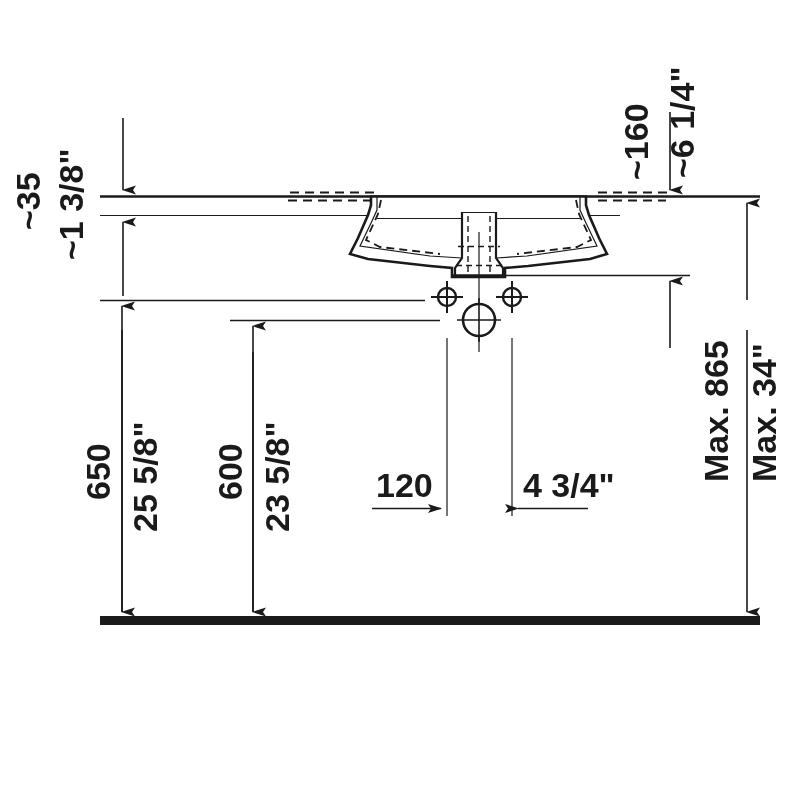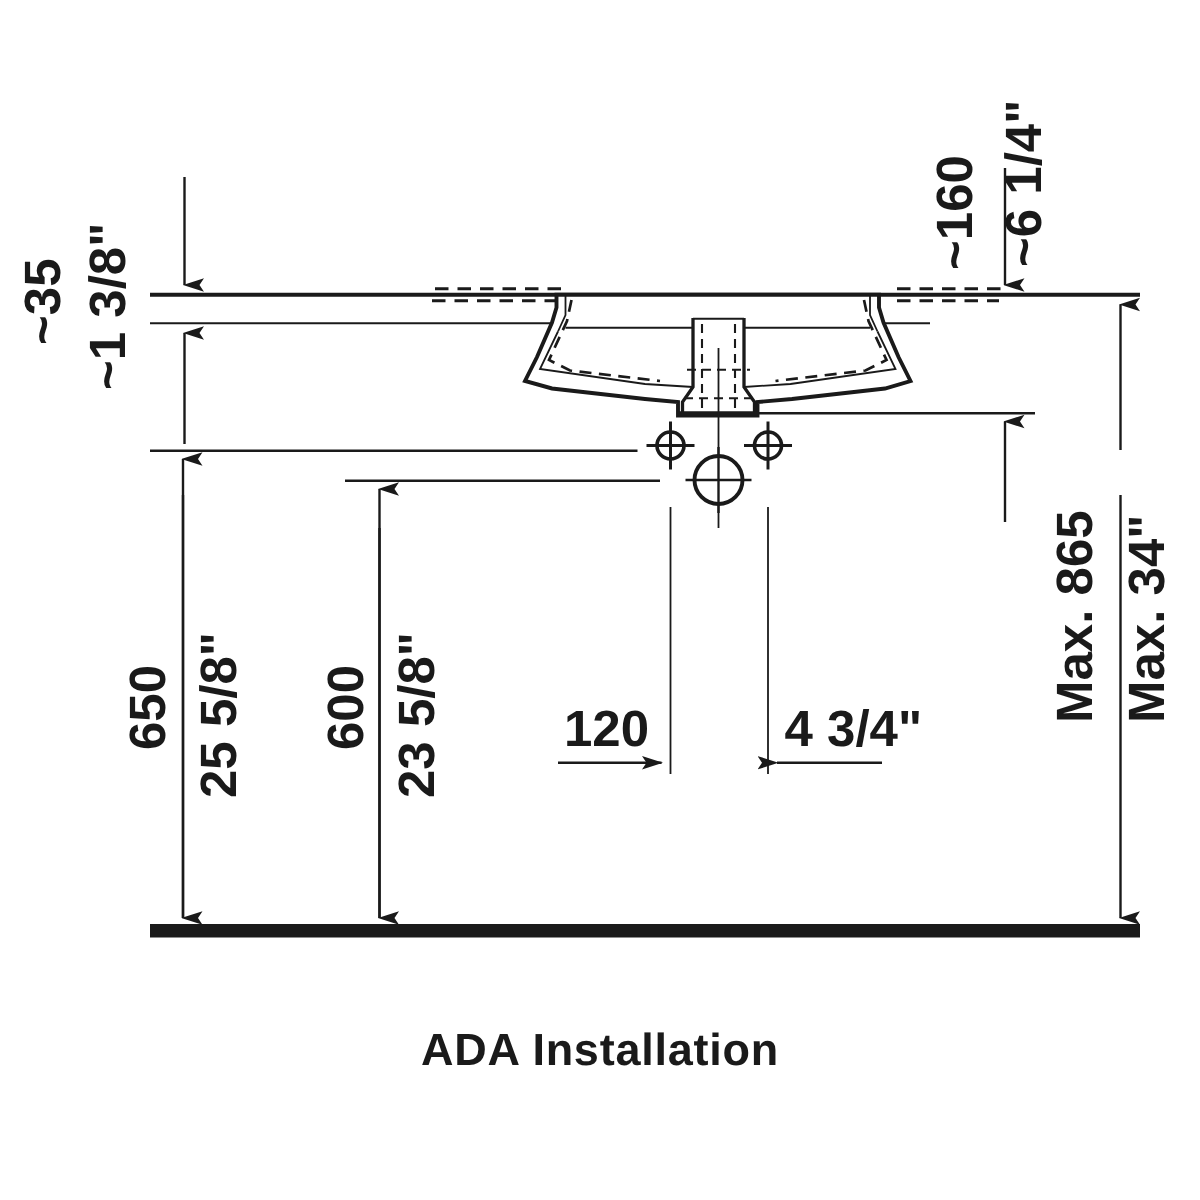--- a/index.html
+++ b/index.html
@@ -150,14 +150,13 @@
       <text transform="translate(289,532) rotate(-90)" text-anchor="start">23 5/8"</text>
 
       <text x="376" y="497" text-anchor="start">120</text>
       <text x="523" y="497" text-anchor="start">4 3/4"</text>
 
       <text transform="translate(728,482) rotate(-90)" text-anchor="start">Max. 865</text>
       <text transform="translate(776,482) rotate(-90)" text-anchor="start">Max. 34"</text>
     </g>
   </svg>
 
-  <div class="caption">ADA Installation</div>
 </div>
 
 </body></html>

